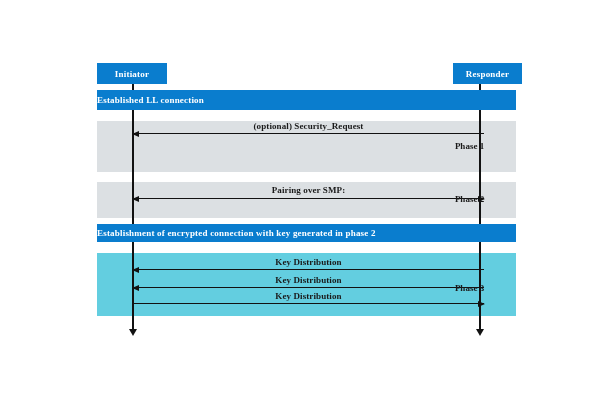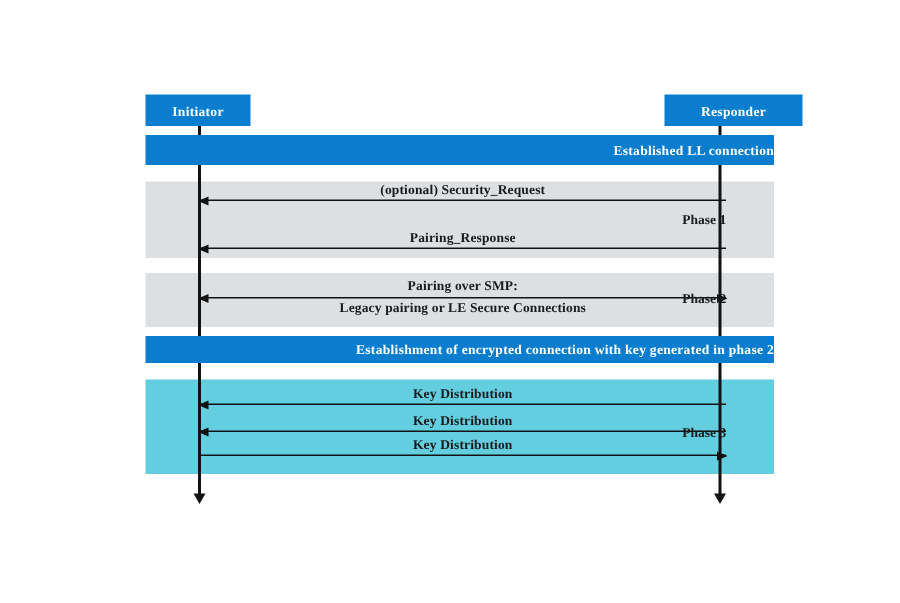--- a/index.html
+++ b/index.html
@@ -6,24 +6,24 @@
   .stage{
     position:relative;width:600px;height:402px;background:#ffffff;overflow:hidden;
     font-family:Liberation Serif, serif;font-weight:700;color:#1a1a1a;
   }
   .actor{
     position:absolute;top:63px;height:21px;background:var(--blue,#0a7dce);
     color:#ffffff;font-size:9px;display:flex;align-items:center;justify-content:center;
     letter-spacing:.2px;
   }
   .actor.initiator{left:97px;width:70px;}
-  .actor.responder{left:443px;width:92px;}
+  .actor.responder{left:453px;width:69px;}
   .banner{
     position:absolute;left:97px;width:419px;background:var(--blue,#0a7dce);
-    color:#ffffff;font-size:9px;display:flex;align-items:center;justify-content:flex-end;
+    color:#ffffff;font-size:9px;display:flex;align-items:center;justify-content:flex-start;
     letter-spacing:.2px;z-index:3;
   }
   .banner.b1{top:90px;height:20px;}
   .banner.b2{top:224px;height:18px;}
   .band{position:absolute;left:97px;width:419px;z-index:1;}
   .band.p1{top:121px;height:51px;background:var(--gray,#dce0e3);}
   .band.p2{top:182px;height:36px;background:var(--gray,#dce0e3);}
   .band.p3{top:253px;height:63px;background:var(--cyan,#63cee0);}
   .lifeline{position:absolute;top:84px;height:247px;width:2px;background:var(--arrow,#121212);z-index:2;}
   .lifeline.initiator{left:132px;}
@@ -80,34 +80,27 @@
   <div class="banner b2">
     <span>Establishment of encrypted connection with key generated in phase 2</span>
   </div>
 
   <div class="msg m1a">
     <span class="msg-label">(optional) Security_Request</span>
     <div class="msg-line">
       <span class="head left"></span>
     </div>
   </div>
-  <div class="msg m1c">
-    <span class="msg-label">Pairing_Response</span>
-    <div class="msg-line">
-      <span class="head left"></span>
-    </div>
-  </div>
 
   <div class="msg m2">
     <span class="msg-label">Pairing over SMP:</span>
     <div class="msg-line spaced">
       <span class="head left"></span>
       <span class="head right"></span>
     </div>
-    <span class="msg-label">Legacy pairing or LE Secure Connections</span>
   </div>
 
   <div class="msg m3a">
     <span class="msg-label">Key Distribution</span>
     <div class="msg-line">
       <span class="head left"></span>
     </div>
   </div>
   <div class="msg m3b">
     <span class="msg-label">Key Distribution</span>

